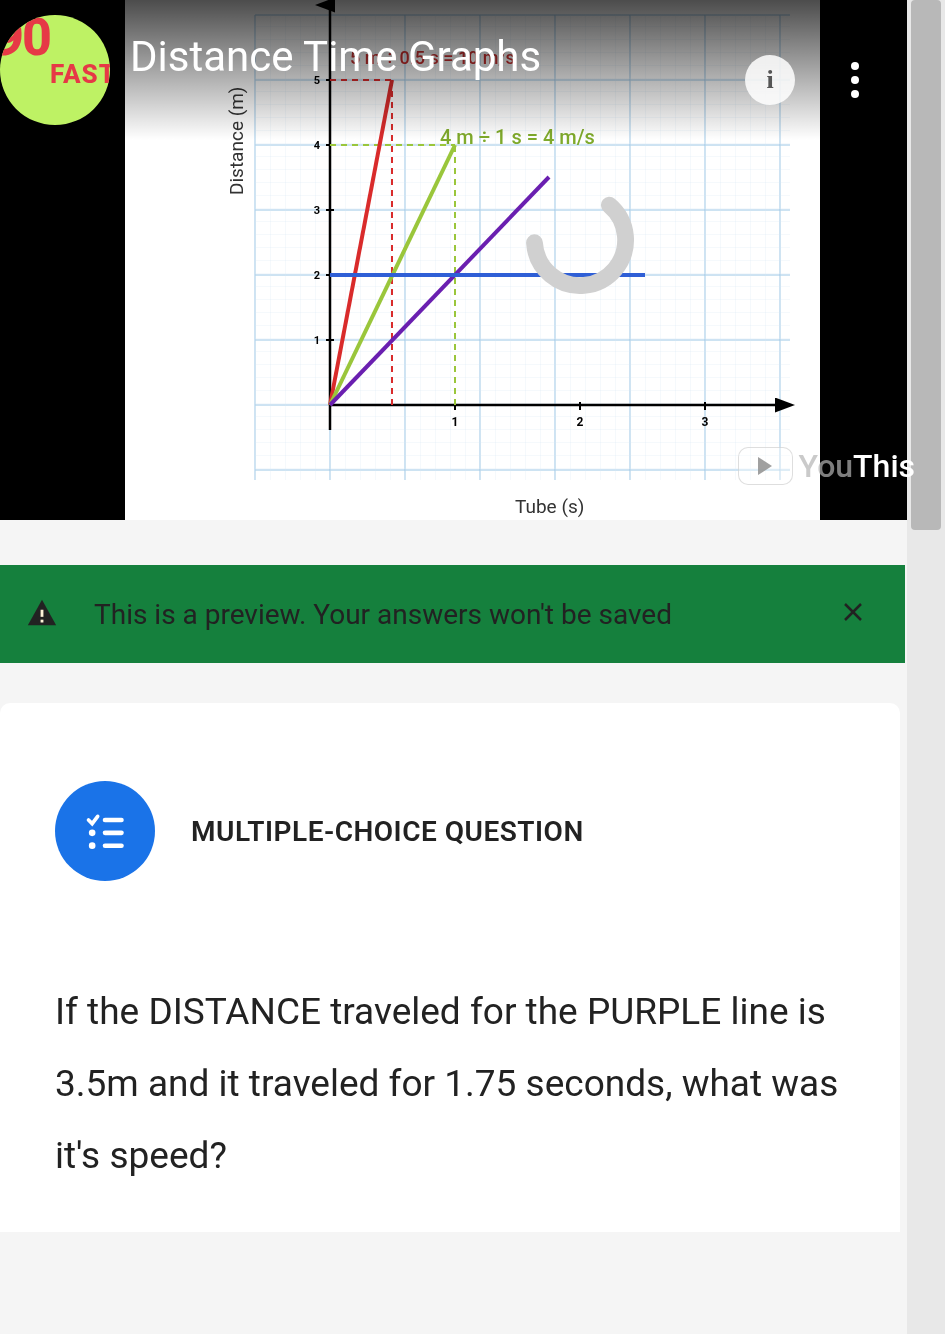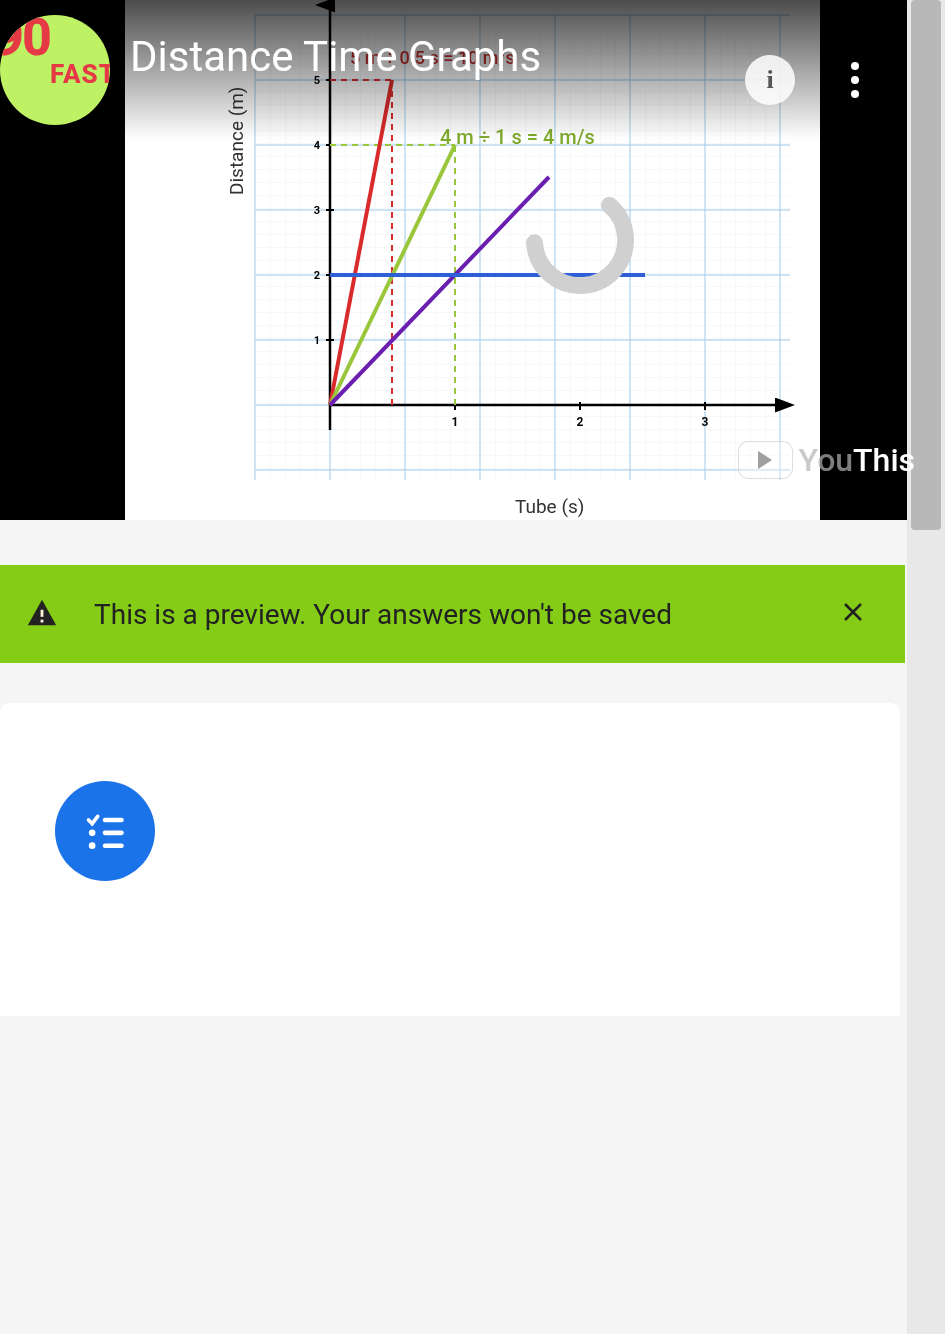--- a/index.html
+++ b/index.html
@@ -144,21 +144,21 @@
   .more-btn .dot { width: 8px; height: 8px; border-radius: 50%; background: #fff; }
   .spinner {
     position: absolute;
     left: 395px; top: 180px;
     width: 120px; height: 120px;
     z-index: 4;
   }
   .yt-watermark {
     position: absolute;
     right: 30px;
-    bottom: 41px;
+    bottom: 35px;
     display: flex;
     align-items: center;
     z-index: 5;
     cursor: pointer;
   }
   .yt-play {
     width: 55px; height: 38px;
     border-radius: 10px;
     background: rgba(255,255,255,0.35);
     border: 1px solid rgba(200,200,200,0.6);
@@ -181,21 +181,21 @@
     background: #e8e8e8;
   }
   .scroll-thumb {
     position: absolute;
     top: 0; left: 4px; width: 30px; height: 530px;
     background: #b8b8b8;
     border-radius: 4px;
   }
   .preview-banner {
     margin-top: 45px;
-    background: #84cc16;
+    background: #15803d;
     padding: 32px 30px;
     display: flex;
     align-items: center;
     font-size: 28px;
     color: #222;
     width: 905px;
   }
   .preview-banner .warn {
     margin-right: 35px;
     margin-left: -5px;
@@ -377,18 +377,20 @@
     <div class="q-icon">
       <svg width="44" height="44" viewBox="0 0 24 24">
         <polyline points="3,6 5,8 8,4" fill="none" stroke="#fff" stroke-width="2" stroke-linecap="round"></polyline>
         <line x1="12" y1="6" x2="21" y2="6" stroke="#fff" stroke-width="2.5" stroke-linecap="round"></line>
         <circle cx="5" cy="13" r="1.8" fill="#fff"></circle>
         <line x1="12" y1="13" x2="21" y2="13" stroke="#fff" stroke-width="2.5" stroke-linecap="round"></line>
         <circle cx="5" cy="20" r="1.8" fill="#fff"></circle>
         <line x1="12" y1="20" x2="21" y2="20" stroke="#fff" stroke-width="2.5" stroke-linecap="round"></line>
       </svg>
     </div>
-  </div>
+    <div class="q-type">MULTIPLE-CHOICE QUESTION</div>
+  </div>
+  <div class="q-text">If the DISTANCE traveled for the PURPLE line is 3.5m and it traveled for 1.75 seconds, what was it's speed?</div>
 </div>
 
 <div class="scroll-track">
   <div class="scroll-thumb"></div>
 </div>
 
 </body></html>

